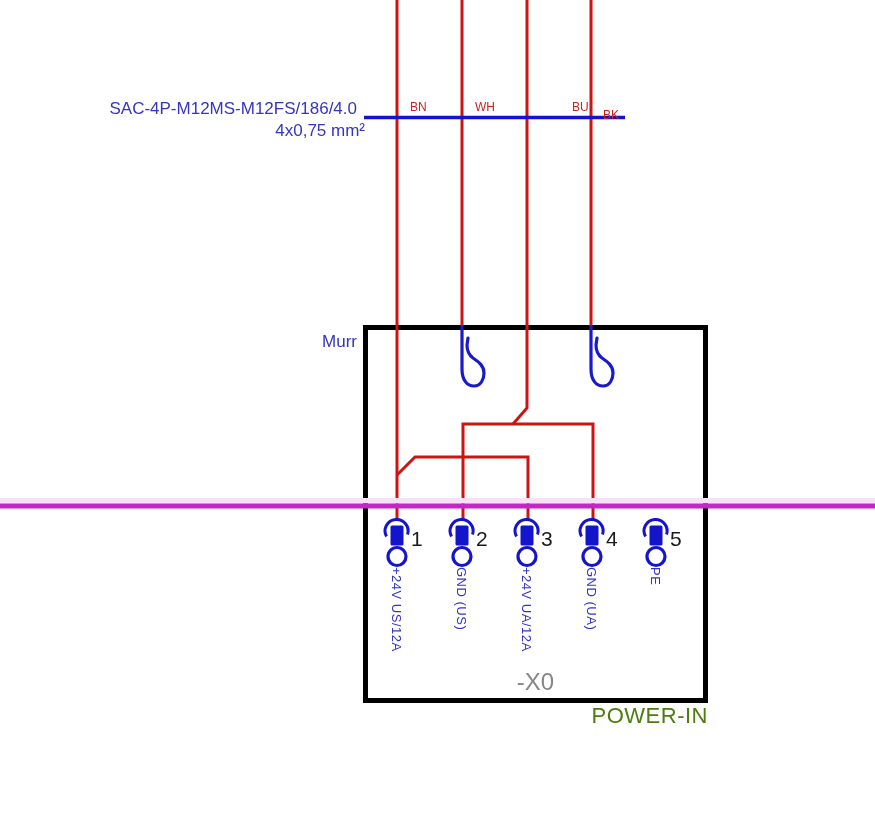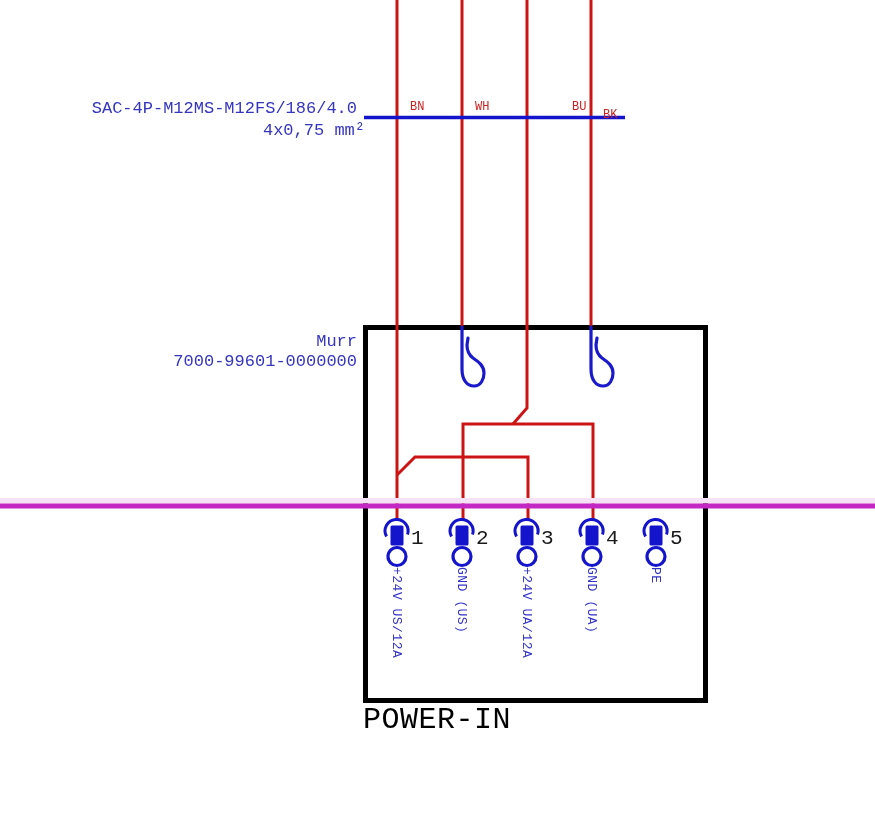--- a/index.html
+++ b/index.html
@@ -1,30 +1,30 @@
 <!DOCTYPE html>
 <html><head>
 <meta charset="utf-8">
 <style>
   html,body{margin:0;padding:0;background:#fff;}
   #sheet{
     position:relative;width:875px;height:816px;background:#ffffff;overflow:hidden;
-    font-family:Liberation Mono, monospace;
+    font-family:Liberation Sans, sans-serif;
   }
   #sheet svg{position:absolute;left:0;top:0;}
   .txt{position:absolute;white-space:nowrap;}
   .blue-label{color:#3535c0;font-size:17px;line-height:21px;text-align:right;}
   .core-label{color:#cc2222;font-size:12px;text-align:center;}
   .term-num{color:#1a1a1a;font-size:21px;}
   .term-func{
     color:#3232c8;font-size:13px;writing-mode:vertical-rl;text-orientation:mixed;
     letter-spacing:0.5px;
   }
   .ref-gray{color:#878787;font-size:24px;text-align:center;}
-  .title-blue{color:#000000;font-size:30px;text-align:left;letter-spacing:0.5px;}
+  .title-blue{color:#4d7c0f;font-size:22px;text-align:right;letter-spacing:0.5px;}
   .wire{stroke:#cc1414;stroke-width:3;fill:none;}
   .busline{stroke:#1414cc;stroke-width:3.5;fill:none;}
   .hook{stroke:#1a1acc;stroke-width:3.2;fill:none;stroke-linecap:round;}
   .tsym{stroke:#1414cc;stroke-width:3;fill:none;}
   .tsq{fill:#1414cc;stroke:none;}
   .tcirc{stroke:#1414cc;stroke-width:3.2;fill:#ffffff;}
   .devbox{stroke:#000000;stroke-width:5;fill:none;}
   .marker{fill:#c428c4;}
   .marker-soft{fill:#f5e2f5;}
 </style>
@@ -81,29 +81,29 @@
 
   <div class="txt blue-label" style="right:518px;top:98px;">SAC-4P-M12MS-M12FS/186/4.0</div>
   <div class="txt blue-label" style="right:510px;top:120px;">4x0,75 mm²</div>
 
   <div class="txt core-label" style="left:410px;top:100px;">BN</div>
   <div class="txt core-label" style="left:475px;top:100px;">WH</div>
   <div class="txt core-label" style="left:540px;top:100px;margin-left:32px;">BU</div>
   <div class="txt core-label" style="left:603px;top:100px;margin-top:8px;">BK</div>
 
   <div class="txt blue-label" style="right:518px;top:331px;text-align:center;">Murr</div>
-  <div class="txt blue-label" style="right:518px;top:351px;">7000-99601-0000000</div>
 
   <div class="txt term-num" style="left:411px;top:527px;">1</div>
   <div class="txt term-num" style="left:476px;top:527px;">2</div>
   <div class="txt term-num" style="left:541px;top:527px;">3</div>
   <div class="txt term-num" style="left:606px;top:527px;">4</div>
   <div class="txt term-num" style="left:670px;top:527px;">5</div>
 
   <div class="txt term-func" style="left:389px;top:567px;">+24V US/12A</div>
   <div class="txt term-func" style="left:454px;top:567px;">GND (US)</div>
   <div class="txt term-func" style="left:519px;top:567px;">+24V UA/12A</div>
   <div class="txt term-func" style="left:584px;top:567px;">GND (UA)</div>
   <div class="txt term-func" style="left:648px;top:567px;">PE</div>
 
+  <div class="txt ref-gray" style="left:363px;top:668px;width:345px;">-X0</div>
   <div class="txt title-blue" style="left:363px;top:703px;width:345px;">POWER-IN</div>
 
 </div>
 
 </body></html>

